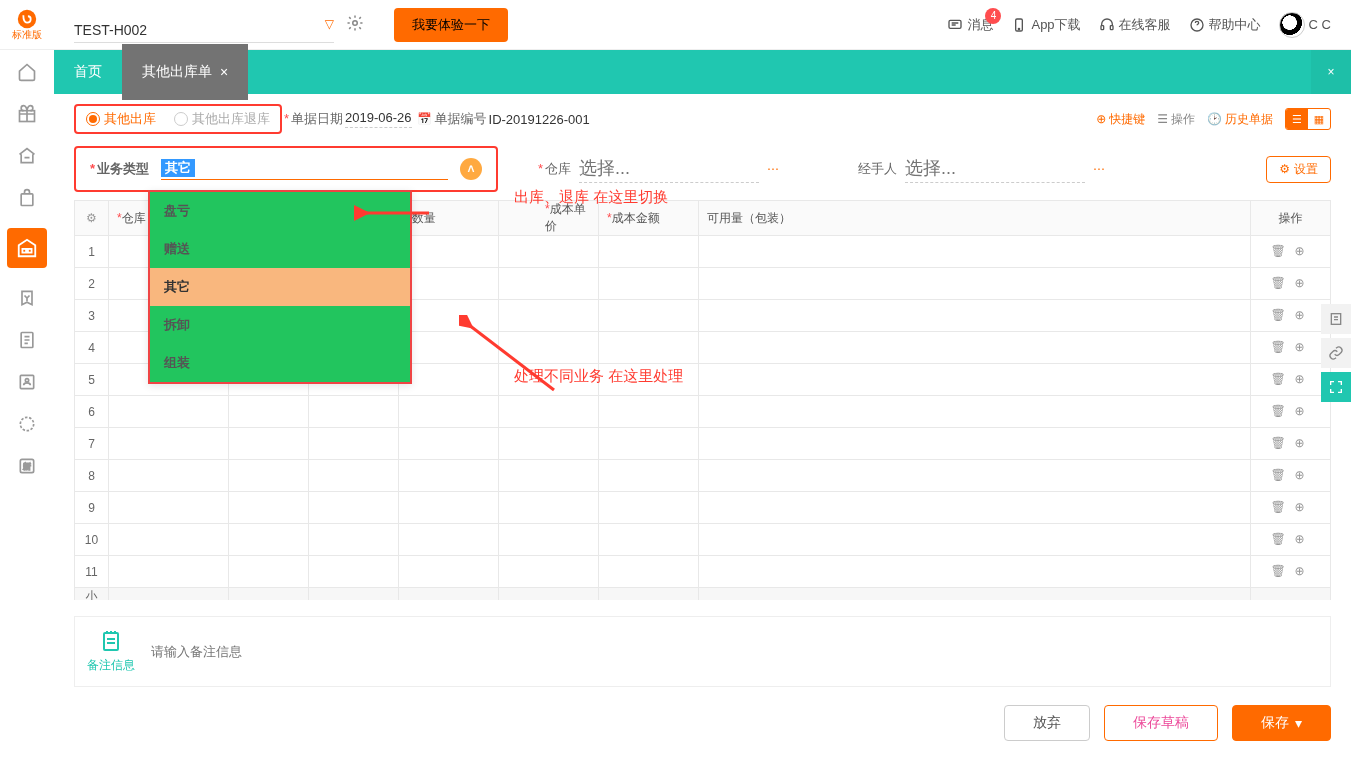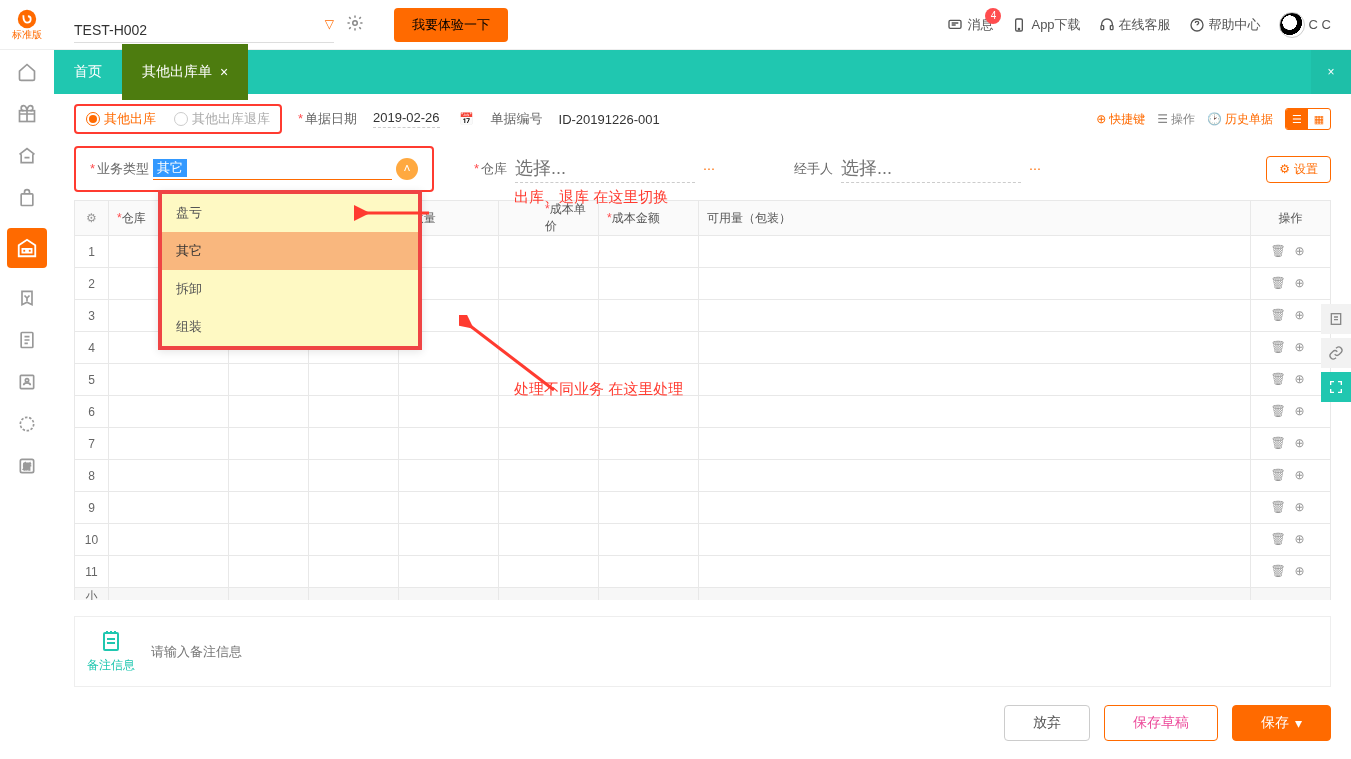--- a/index.html
+++ b/index.html
@@ -29,26 +29,26 @@
 
 .body-row { display: flex; flex: 1; min-height: 0; }
 .left-rail { width: 54px; background: #fff; display: flex; flex-direction: column; align-items: center; padding-top: 10px; gap: 18px; }
 .rail-item { width: 24px; height: 24px; color: #999; cursor: pointer; display: flex; align-items: center; justify-content: center; }
 .rail-item.active { background: #ff6a00; color: #fff; width: 40px; height: 40px; border-radius: 4px; }
 
 
 .main { flex: 1; display: flex; flex-direction: column; min-width: 0; position: relative; }
 .tabs-bar { height: 44px; background: #20c7b0; display: flex; align-items: center; position: relative; }
 .tab { height: 56px; padding: 0 20px; display: flex; align-items: center; color: #fff; font-size: 14px; cursor: pointer; }
-.tab.active { background: #4d7c0f; }
+.tab.active { background: #737373; }
 .tab-close { margin-left: 8px; font-size: 14px; }
 .tabs-close-all { position: absolute; right: 0; width: 40px; height: 44px; display: flex; align-items: center; justify-content: center; color: #fff; cursor: pointer; background: #1ebfa8; }
 
 
-.toolbar { padding: 10px 20px 8px 20px; display: flex; align-items: center; gap: 16px; flex-wrap: wrap; justify-content: space-between; }
+.toolbar { padding: 10px 20px 8px 20px; display: flex; align-items: center; gap: 2px; flex-wrap: wrap; justify-content: space-between; }
 .radio-group { display: inline-flex; align-items: center; border: 2px solid #ff3b30; border-radius: 4px; padding: 4px 10px; gap: 18px; }
 .radio-opt { display: flex; align-items: center; gap: 4px; font-size: 13px; cursor: pointer; }
 .radio-circle { width: 14px; height: 14px; border-radius: 50%; border: 1px solid #ccc; display: inline-flex; align-items: center; justify-content: center; }
 .radio-opt.checked .radio-circle { border-color: #ff6a00; }
 .radio-opt.checked .radio-circle::after { content: ""; width: 8px; height: 8px; background: #ff6a00; border-radius: 50%; }
 .radio-opt.checked { color: #ff6a00; }
 .radio-opt:not(.checked) { color: #aaa; }
 .tool-lbl { color: #666; font-size: 13px; }
 .tool-lbl .req { color: #ff4d4f; margin-right: 2px; }
 .date-line { border-bottom: 1px dashed #ccc; padding-bottom: 2px; font-size: 13px; }
@@ -60,25 +60,25 @@
 .view-toggle { display: flex; border: 1px solid #ff6a00; border-radius: 3px; overflow: hidden; }
 .vt-opt { width: 22px; height: 20px; display: flex; align-items: center; justify-content: center; cursor: pointer; font-size: 11px; }
 .vt-opt.active { background: #ff6a00; color: #fff; }
 .vt-opt:not(.active) { color: #ff6a00; }
 
 
 .anno { position: absolute; color: #ff3b30; font-size: 15px; font-weight: 500; pointer-events: none; z-index: 60; }
 
 
 .selects-row { padding: 4px 20px 8px 20px; display: flex; align-items: center; gap: 40px; }
-.biz-type-box { border: 2px solid #ff3b30; border-radius: 4px; padding: 10px 14px 10px 14px; display: flex; align-items: center; gap: 4px; width: 360px; position: relative; }
+.biz-type-box { border: 2px solid #ff3b30; border-radius: 4px; padding: 10px 14px 10px 14px; display: flex; align-items: center; gap: 12px; width: 424px; position: relative; font-weight: bold; }
 .sel-input-line { flex: 1; border-bottom: 1px solid #ff6a00; display: flex; align-items: center; padding-bottom: 2px; }
 .sel-value { background: #3399ff; color: #fff; padding: 0 4px; font-size: 13px; }
 .sel-chevron { width: 22px; height: 22px; border-radius: 50%; background: #ffa940; color: #fff; display: flex; align-items: center; justify-content: center; font-size: 12px; margin-left: auto; }
-.dropdown { position: absolute; top: 100%; left: 82px; width: 264px; background: #fef9c3; border: 4px solid #ef4444; box-shadow: 0 2px 8px rgba(0,0,0,.1); z-index: 50; }
+.dropdown { position: absolute; top: 100%; left: 72px; width: 264px; background: #22c55e; border: 2px solid #ef4444; box-shadow: 0 2px 8px rgba(0,0,0,.1); z-index: 50; }
 .dd-item { padding: 10px 14px; font-size: 13px; color: #555; cursor: pointer; }
 .dd-item.selected { background: #f9b77e; color: #333; }
 .sel-field { display: flex; align-items: center; gap: 8px; min-width: 280px; }
 .sel-field input { border: none; border-bottom: 1px dashed #ccc; outline: none; font-size: 18px; padding: 3px 0; width: 180px; color: #aaa; }
 .dots { color: #ff6a00; cursor: pointer; }
 .settings-btn { margin-left: auto; border: 1px solid #ff6a00; color: #ff6a00; border-radius: 4px; padding: 4px 12px; font-size: 12px; cursor: pointer; display: flex; align-items: center; gap: 4px; }
 
 
 .table-wrap { flex: 1; padding: 0 20px; overflow: auto; }
 table.grid { width: 100%; border-collapse: collapse; table-layout: fixed; }
@@ -255,21 +255,21 @@
           <div class="radio-opt checked">
               <span class="radio-circle"></span>
               <span>其他出库</span>
             </div>
           <div class="radio-opt">
               <span class="radio-circle"></span>
               <span>其他出库退库</span>
             </div>
         </div>
         <span class="tool-lbl"><span class="req">*</span><span>单据日期</span></span>
-        <span class="date-line">2019-02-26</span>
+        <span class="date-line">2019-06-26</span>
         <span class="cal-icon">📅</span>
         <span class="tool-lbl">单据编号</span>
         <span class="doc-no">ID-20191226-001</span>
         <div class="toolbar-right">
           <span class="link-btn">⊕ <span>快捷键</span></span>
           <span class="link-btn gray">☰ <span>操作</span></span>
           <span class="link-btn">🕑 <span>历史单据</span></span>
           <div class="view-toggle">
             <div class="vt-opt active">☰</div>
             <div class="vt-opt">▦</div>
@@ -287,31 +287,32 @@
         </svg>
       <div class="anno" style="left:460px;top:138px">出库、退库 在这里切换</div>
       <svg class="arrow" style="left:405px;top:265px;width:100px;height:80px" viewBox="0 0 100 80">
           <defs>
             <marker id="ah2" markerWidth="8" markerHeight="8" refX="2" refY="4" orient="auto">
               <path d="M8 0L0 4L8 8z" fill="#ff3b30"></path>
             </marker>
           </defs>
           <line x1="95" y1="75" x2="10" y2="10" stroke="#ff3b30" stroke-width="3" marker-end="url(#ah2)"></line>
         </svg>
-      <div class="anno" style="left:460px;top:330px">处理不同业务 在这里处理</div>
+      <div class="anno" style="left:460px;top:317px">处理不同业务 在这里处理</div>
 
       <div class="selects-row">
         <div class="biz-type-box">
           <span class="tool-lbl"><span class="req">*</span><span>业务类型</span></span>
           <div class="sel-input-line">
             <span class="sel-value">其它</span>
           </div>
           <span class="sel-chevron">˄</span>
           <div class="dropdown" id="biz-dd">
               <div class="dd-item">盘亏</div>
+              <div class="dd-item">赠送</div>
               <div class="dd-item selected">其它</div>
               <div class="dd-item">拆卸</div>
               <div class="dd-item">组装</div>
             </div>
         </div>
         <div class="sel-field">
           <span class="tool-lbl"><span class="req">*</span><span>仓库</span></span>
           <input placeholder="选择..." style="">
           <span class="dots">⋯</span>
         </div>

